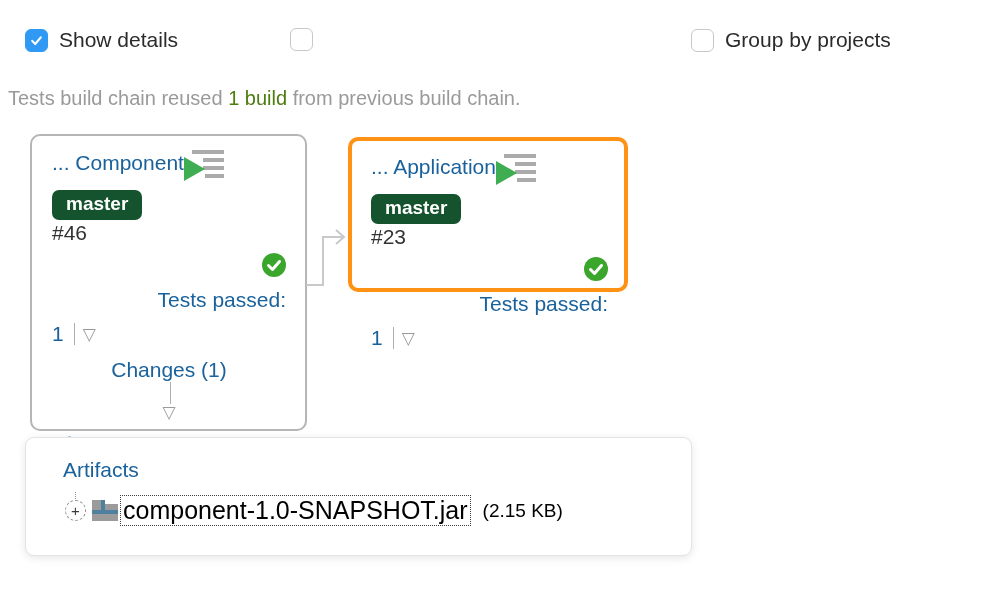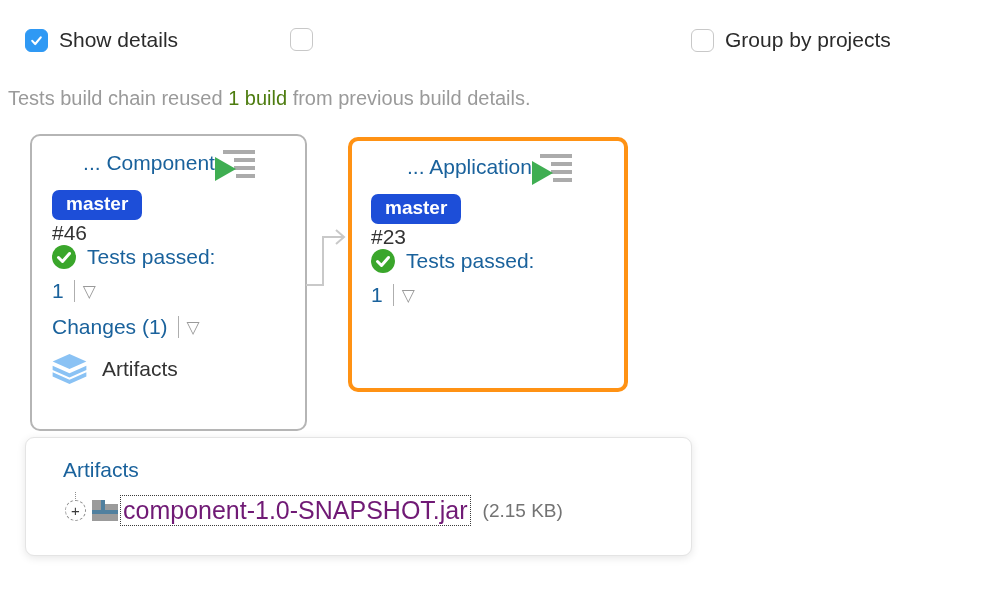--- a/index.html
+++ b/index.html
@@ -15,56 +15,56 @@
   .cb svg { width: 17px; height: 17px; }
   .ctl-label { font-size: 21px; color: #2b2b2b; }
 
   
   .notice { position: absolute; left: 8px; top: 87px; font-size: 20px; color: #9a9a9a; }
   .notice a, .link { color: #4d7c0f; text-decoration: none; cursor: pointer; }
 
   
   .card { position: absolute; background: #fff; border-radius: 10px; }
   .card-left  { left: 30px;  top: 134px; width: 277px; height: 297px; border: 2px solid #b5b5b5; padding: 13px 19px 0 20px; }
-  .card-right { left: 348px; top: 137px; width: 280px; height: 255px; border: 4px solid #ff9214; padding: 12px 16px 0 19px; }
-  .card-title-row { display: flex; align-items: flex-start; justify-content: center; }
+  .card-right { left: 348px; top: 137px; width: 280px; height: 155px; border: 4px solid #ff9214; padding: 12px 16px 0 19px; }
+  .card-title-row { display: flex; align-items: flex-start; justify-content: flex-start; }
   .card-title { font-size: 21px; color: #1a629c; cursor: pointer; padding-top: 2px; }
   .run-icon { width: 40px; height: 31px; cursor: pointer; margin-top: 1px; }
-  .branch-badge { display: inline-block; margin-top: 9px; background: #1d4ed8; color: #ffffff;
+  .branch-badge { display: inline-block; margin-top: 9px; background: #14532d; color: #ffffff;
         font-weight: bold; font-size: 19px; padding: 3px 14px 5px 14px; border-radius: 7px; }
   .build-num { margin-top: 1px; font-size: 21px; color: #333333; }
-  .tests-row { margin-top: 0; display: flex; align-items: flex-end; gap: 11px; }
+  .tests-row { margin-top: 8px; display: flex; align-items: flex-end; gap: 11px; flex-direction: column; }
   .tests-label { font-size: 21px; color: #1a629c; cursor: pointer; }
   .status-icon { width: 24px; height: 24px; flex: 0 0 auto; }
   .count-row { margin-top: 10px; display: flex; align-items: center; }
   .count-num { font-size: 21px; color: #1a629c; cursor: pointer; }
   .vsep { width: 1px; height: 22px; background: #aeaeae; margin: 0 8px 0 10px; }
   .tri { font-family: "DejaVu Sans", sans-serif; font-size: 17px; color: #9a9a9a; cursor: pointer; line-height: 1; }
-  .changes-row { margin-top: 12px; display: flex; align-items: center; }
+  .changes-row { margin-top: 12px; display: flex; align-items: center; flex-direction: column; }
   .changes-link { font-size: 21px; color: #1a629c; cursor: pointer; }
   .artifacts-row { margin-top: 15px; display: flex; align-items: center; gap: 15px; cursor: pointer; }
   .layers-icon { width: 35px; height: 30px; }
   .artifacts-row-label { font-size: 21px; color: #333333; }
 
   
   .connector { position: absolute; left: 305px; top: 228px; }
 
   
   .art-panel { position: absolute; left: 25px; top: 437px; width: 667px; height: 119px;
         background: #fff; border: 1px solid #e4e4e4; border-radius: 9px;
         box-shadow: 0 2px 8px rgba(0,0,0,0.10); padding: 20px 0 0 37px; }
   .art-title { font-size: 21px; color: #1a629c; cursor: pointer; }
   .file-row { margin-top: 13px; margin-left: 2px; display: flex; align-items: center; }
   .expander { position: relative; width: 21px; height: 21px; border: 1px dashed #8f8f8f; border-radius: 50%;
         display: flex; align-items: center; justify-content: center;
         font-size: 15px; color: #3a3a3a; cursor: pointer; flex: 0 0 auto; }
   .expander::before { content: ""; position: absolute; left: 9px; top: -9px; height: 7px; border-left: 1px dotted #8f8f8f; }
   .file-icon { width: 27px; height: 24px; margin-left: 6px; flex: 0 0 auto; }
-  .file-name { font-size: 25px; color: #701a75; border: 1px dotted #3c3c3c; padding: 0 2px; margin-left: 1px; cursor: pointer; }
-  .file-size { font-size: 19px; color: #737373; margin-left: 12px; }
+  .file-name { font-size: 25px; color: #000000; border: 1px dotted #3c3c3c; padding: 0 2px; margin-left: 1px; cursor: pointer; }
+  .file-size { font-size: 19px; color: #000000; margin-left: 12px; }
 </style>
 </head>
 <body>
 
 <label class="ctl ctl-1">
   <span class="cb checked">
     <svg viewBox="0 0 24 24">
       <path d="M6 12.5 L10.2 17 L18 7.5" stroke="#fff" stroke-width="3" fill="none" stroke-linecap="round" stroke-linejoin="round"></path>
     </svg>
   </span>
@@ -74,21 +74,21 @@
 <label class="ctl ctl-2">
   <span class="cb"></span>
 </label>
 
 <label class="ctl ctl-3">
   <span class="cb"></span>
   <span class="ctl-label">Group by projects</span>
 </label>
 
 <div class="notice">
-  <span>Tests build chain reused </span><a class="link">1 build</a><span> from previous build details.</span>
+  <span>Tests build chain reused </span><a class="link">1 build</a><span> from previous build chain.</span>
 </div>
 
 <div class="card card-left">
   <div class="card-title-row">
     <span class="card-title">... Component</span>
     <svg class="run-icon" viewBox="0 0 40 31">
       <rect x="8" y="0" width="32" height="4" fill="#ababab"></rect>
       <rect x="19" y="8" width="21" height="4" fill="#ababab"></rect>
       <rect x="19" y="16" width="21" height="4" fill="#ababab"></rect>
       <rect x="21" y="24" width="19" height="4" fill="#ababab"></rect>

